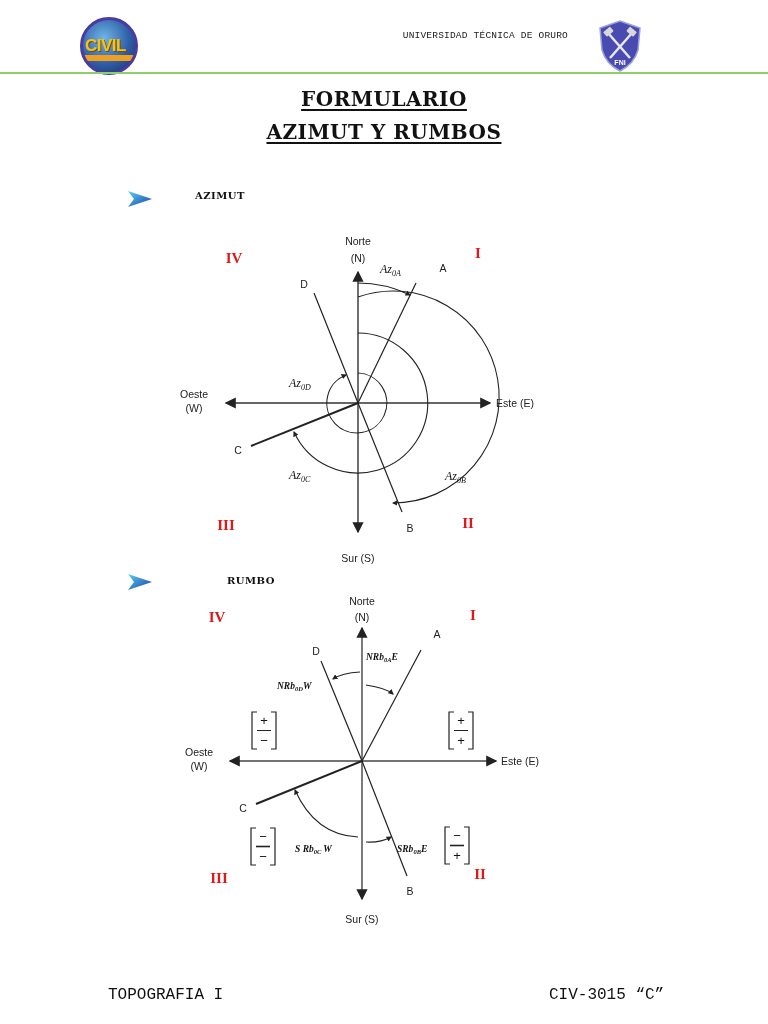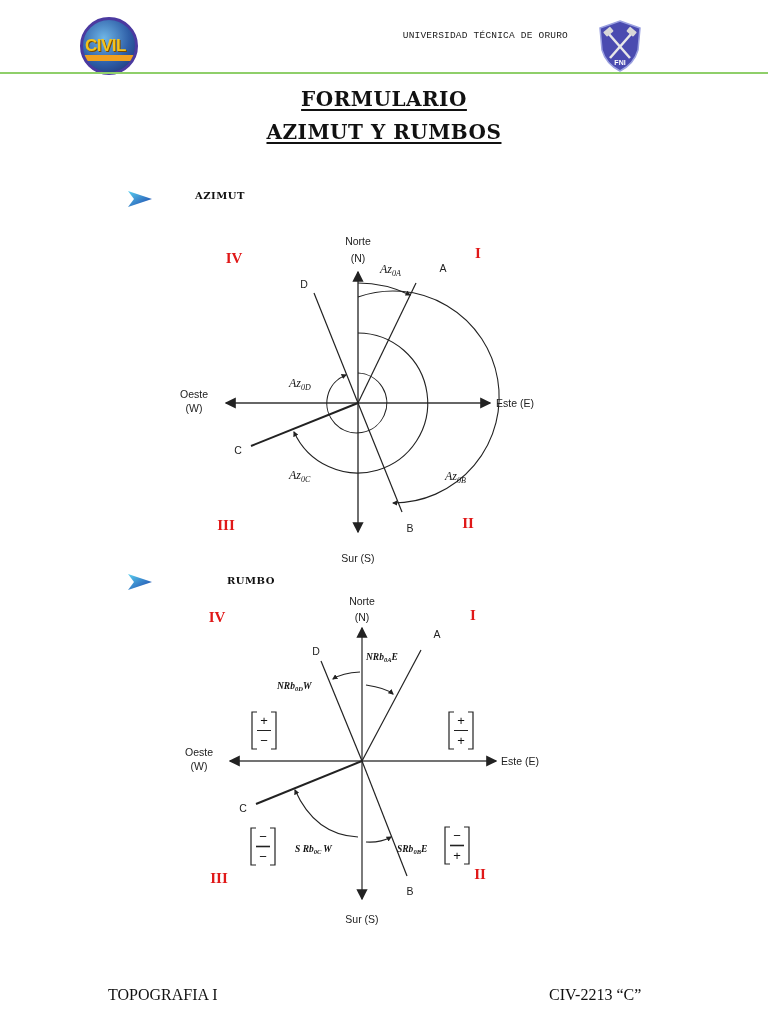--- a/index.html
+++ b/index.html
@@ -7,21 +7,21 @@
   .abs { position: absolute; }
   .hdr-text { left: 200px; width: 368px; top: 30px; text-align: right; font-family: "Liberation Mono", "DejaVu Sans Mono", monospace; font-size: 9.5px; line-height: 11px; color: #222; letter-spacing: 0.2px; }
   .hdr-line { left: 0; top: 72px; width: 768px; height: 2px; background: #8fcf6a; }
   .logo-left { left: 80px; top: 17px; width: 58px; height: 58px; border-radius: 50%; background: radial-gradient(circle at 40% 35%, #6fb6e6 0%, #2f5fa8 55%, #1b2a6a 100%); border: 3px solid #4b3aa0; box-sizing: border-box; overflow: hidden; }
   .logo-left .civ { position: absolute; left: 2px; right: 2px; top: 16px; font-family: "Liberation Sans", sans-serif; font-weight: bold; font-size: 17px; color: #f5c21a; text-shadow: 1px 1px 0 #7a4a00; letter-spacing: -0.5px; }
   .logo-left .band { position: absolute; left: 0; right: 0; top: 35px; height: 6px; background: #f0a020; }
   .logo-right { left: 598px; top: 20px; width: 44px; height: 52px; }
   .title { left: 0; width: 768px; text-align: center; font-family: "DejaVu Serif", serif; font-weight: bold; font-size: 20px; letter-spacing: 0.5px; text-decoration: underline; text-underline-offset: 3px; text-decoration-thickness: 1.5px; color: #111; }
   .sec-head { font-family: "DejaVu Serif", serif; font-weight: bold; font-size: 10px; color: #111; letter-spacing: 0.5px; }
   .bullet { width: 26px; height: 18px; }
-  .footer { font-family: Liberation Serif, serif; font-size: 16px; color: #111; text-align: center; }
+  .footer { font-family: Liberation Mono, monospace; font-size: 16px; color: #111; text-align: center; }
   svg text { font-family: "Liberation Sans", sans-serif; }
   .roman { font-family: "Liberation Serif", serif; font-weight: bold; fill: #e01818; font-size: 15px; }
   .lbl { font-family: "Liberation Sans", sans-serif; font-size: 10.5px; fill: #222; }
   .math { font-family: "Liberation Serif", serif; font-style: italic; fill: #111; }
 </style>
 </head>
 <body>
 
 <div class="abs logo-left">
   <div class="civ">CIVIL</div>
@@ -187,13 +187,13 @@
   <g transform="translate(445,827)">
     <path d="M5 0 H0 V37 H5" fill="none" stroke="#222" stroke-width="1.2"></path>
     <path d="M19 0 H24 V37 H19" fill="none" stroke="#222" stroke-width="1.2"></path>
     <text x="12" y="13" text-anchor="middle" font-size="13" font-family="Liberation Serif, serif" fill="#111">−</text>
     <line x1="5" y1="18.5" x2="19" y2="18.5" stroke="#222" stroke-width="1.6"></line>
     <text x="12" y="33" text-anchor="middle" font-size="13" font-family="Liberation Serif, serif" fill="#111">+</text>
   </g>
 </svg>
 
 <div class="abs footer" style="left:108px; top:986px;">TOPOGRAFIA I</div>
-<div class="abs footer" style="left:549px; top:986px;">CIV-2213 “C”</div>
+<div class="abs footer" style="left:549px; top:986px;">CIV-3015 “C”</div>
 
 </body></html>

